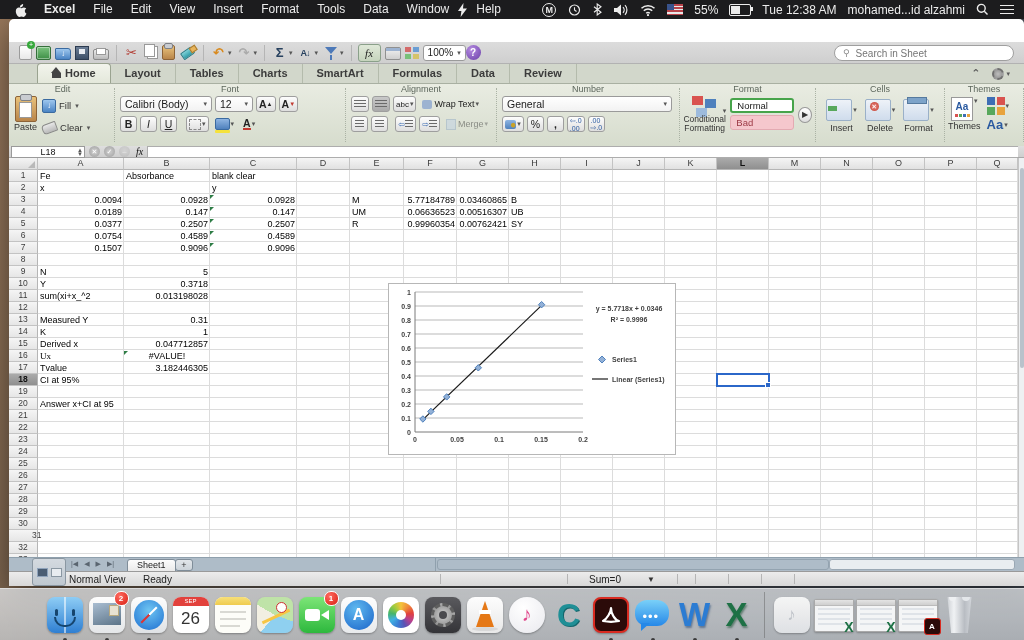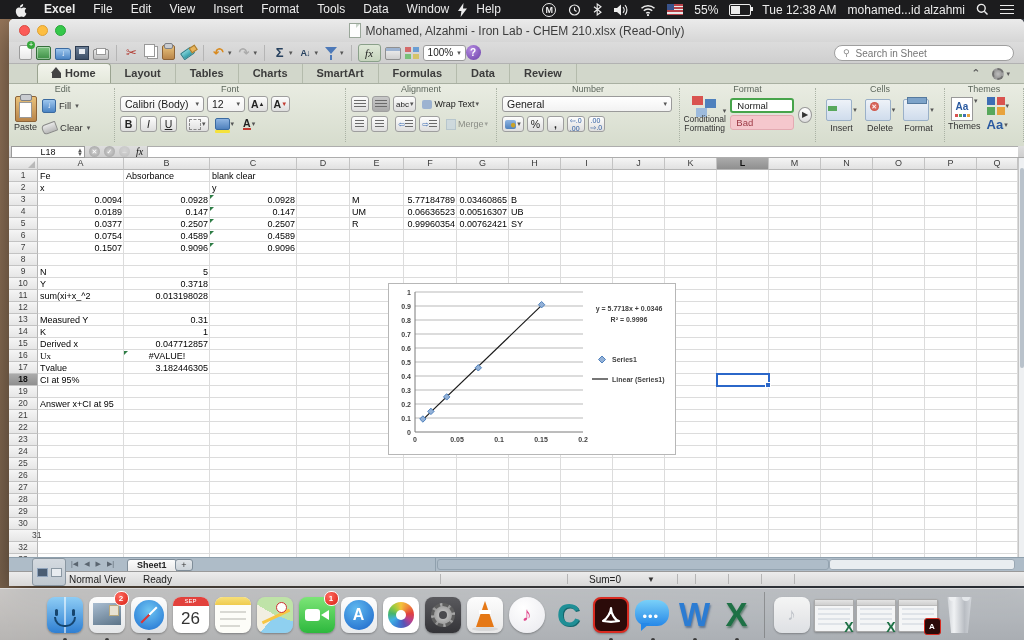--- a/index.html
+++ b/index.html
@@ -169,21 +169,21 @@
   .selbox::after{content:"";position:absolute;right:-3px;bottom:-3px;width:4px;height:4px;background:#2b67c9;border:1px solid #fff;}
   .vscroll{position:absolute;left:1009px;top:0;width:6px;height:399px;background:#eef0f2;border-left:1px solid #c5c5c5;box-sizing:border-box;}
   .vthumb{position:absolute;left:1px;top:10px;width:4px;height:200px;background:#b9c2cb;border-radius:2px;}
   #chartbox{position:absolute;left:379px;top:125px;width:288px;height:172px;background:#fff;border:1px solid #b7b7b7;box-sizing:border-box;}
   
   .tabstrip{position:absolute;left:0;top:538px;width:100%;height:14px;background:#aebcc8;border-top:1px solid #8fa0ad;box-sizing:border-box;}
   .viewbox{position:absolute;left:23px;top:1px;width:32px;height:26px;background:linear-gradient(#d4dae0,#bfc8d0);border:1px solid #8a97a2;border-radius:3px;display:flex;align-items:center;justify-content:center;gap:3px;z-index:5;}
   .vb1{width:11px;height:9px;background:#4a5d73;box-shadow:inset 0 0 0 1px #8fa3bb;}
   .vb2{width:11px;height:9px;background:#e8ecf0;border:1px solid #8a97a2;box-sizing:border-box;}
   .navarr{position:absolute;left:62px;top:2px;display:flex;gap:6px;font-size:7px;color:#5a6570;align-items:center;}
-  .sheettab{position:absolute;left:118px;top:1px;height:12px;background:linear-gradient(#fcfcfc,#e8e8e8);border:1px solid #7f8d99;border-radius:3px 3px 2px 2px;font-size:9px;font-weight:bold;color:#222;line-height:11px;padding:0 9px;}
+  .sheettab{position:absolute;left:118px;top:1px;height:12px;background:linear-gradient(#fcfcfc,#e8e8e8);border:1px solid #7f8d99;border-radius:3px 3px 2px 2px;font-size:9px;font-weight:normal;color:#222;line-height:11px;padding:0 9px;}
   .plustab{position:absolute;left:166px;top:1px;height:12px;width:18px;background:linear-gradient(#e2e6ea,#ccd3d9);border:1px solid #7f8d99;border-radius:3px;font-size:9px;color:#333;text-align:center;line-height:11px;box-sizing:border-box;}
   .hdiv{position:absolute;left:426px;top:0;width:1px;height:14px;background:#8fa0ad;}
   .htrack{position:absolute;left:820px;top:1px;width:186px;height:11px;background:#e9edf0;border:1px solid #9aa8b4;border-radius:3px;box-sizing:border-box;}
   .hthumb{position:absolute;left:428px;top:1px;width:392px;height:11px;background:#aebcc8;border:1px solid #93a3b0;border-radius:3px;box-sizing:border-box;}
   
   .statusbar{position:absolute;left:0;top:552px;width:100%;height:15px;background:linear-gradient(#ececec,#d8d8d8);border-top:1px solid #9a9a9a;font-size:10px;color:#222;box-sizing:border-box;}
   .sb-div{position:absolute;top:2px;bottom:2px;width:1px;background:#b5b5b5;}
   .sb-text{position:absolute;top:2px;}
   .sum-cell{position:absolute;left:558px;top:0;width:110px;height:15px;display:flex;align-items:center;justify-content:center;gap:26px;}
   .sum-car{font-size:8px;color:#333;}
@@ -279,31 +279,20 @@
           <span style="display:inline-flex;flex-direction:column;gap:2.5px">
             <i style="width:14px;height:1.5px;background:#ececec;display:block"></i>
             <i style="width:14px;height:1.5px;background:#ececec;display:block"></i>
             <i style="width:14px;height:1.5px;background:#ececec;display:block"></i>
           </span>
         </span>
       </div>
   </div>
 
   <div class="window">
-    <div class="titlebar">
-      <div class="tl">
-        <span class="r"></span>
-        <span class="y"></span>
-        <span class="g"></span>
-      </div>
-      <div class="title">
-        <span class="doc-ic"></span>
-        <span>Mohamed, Alzahmi - Iron Lab - CHEM 210.xlsx  (Read-Only)</span>
-      </div>
-    </div>
 
     <div class="toolbar" id="toolbar">
 
     <span class="tb-wrap">
           <span class="tbx tbx-new-workbook"></span>
         </span>
         <span class="tb-wrap">
           <span class="tbx tbx-template-gallery"></span>
         </span>
         <span class="tb-wrap">
@@ -430,21 +419,21 @@
                 <span class="tb-car"></span>
               </div>
           </div>
         </div>
       </div>
 
       <div class="rgroup" style="left:107px;width:228px">
         <div class="glabel">Font</div>
         <div class="col" style="padding:1px 4px;gap:4px">
           <div class="rowf">
-            <div class="combo" style="width:84px">
+            <div class="combo" style="width:92px">
                 <span>Calibri (Body)</span>
                 <span class="cc"></span>
               </div>
             <div class="combo" style="width:38px">
                 <span>12</span>
                 <span class="cc"></span>
               </div>
             <div class="btn17 fontA">A<sup>▲</sup></div>
             <div class="btn17 fontA">A<sup style="color:#c23a31">▼</sup></div>
           </div>

